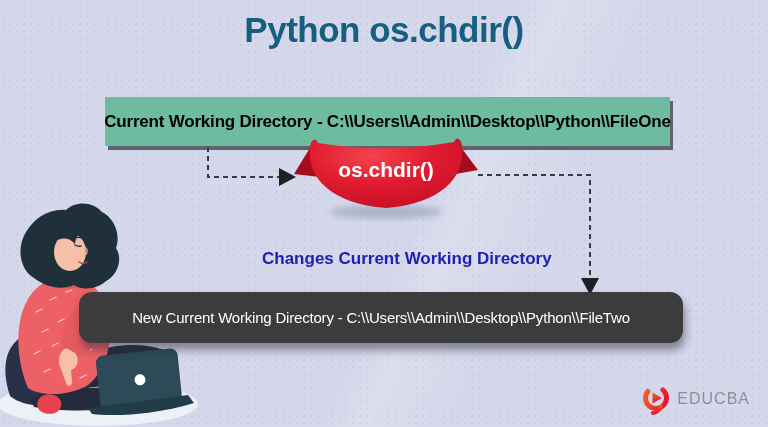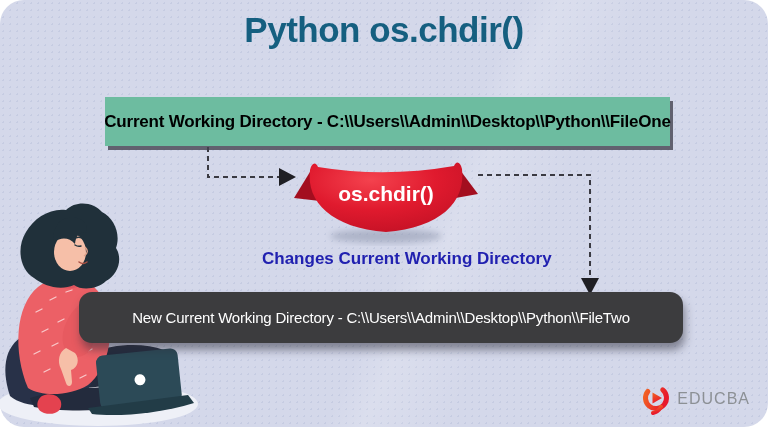--- a/index.html
+++ b/index.html
@@ -6,21 +6,20 @@
   html,body { width:768px; height:427px; overflow:hidden; }
   body { font-family:"Liberation Sans", sans-serif; }
 
   .canvas {
     position:relative; width:768px; height:427px;
     background-color:#d4d8ea;
     background-image:
       linear-gradient(115deg, rgba(255,255,255,0) 54%, rgba(255,255,255,0.16) 58%, rgba(255,255,255,0) 67%),
       radial-gradient(rgba(150,160,195,0.22) 1px, transparent 1px);
     background-size:100% 100%, 7px 7px;
-    border-radius:24px;
   }
 
   .page-title {
     position:absolute; top:10px; left:0; width:768px;
     text-align:center; font-size:35px; font-weight:bold;
     letter-spacing:-0.5px; color:#155f80;
   }
 
   .src-box {
     position:absolute; left:105px; top:97px; width:565px; height:49px;
@@ -28,21 +27,21 @@
     box-shadow:3px 4px 0 rgba(68,68,80,0.8);
     z-index:3;
   }
   .src-box span {
     color:#000000; font-size:17px; font-weight:bold; letter-spacing:-0.2px; white-space:nowrap;
   }
 
   .arrows { position:absolute; left:0; top:0; z-index:2; pointer-events:none; }
   .dash { fill:none; stroke:#3a3a42; stroke-width:2; stroke-dasharray:5 4; }
 
-  .ribbon { position:absolute; left:288px; top:154px; width:200px; height:92px; z-index:4; }
+  .ribbon { position:absolute; left:288px; top:130px; width:200px; height:92px; z-index:4; }
   .ribbon svg { display:block; width:200px; height:92px; }
   .ribbon text {
     font-family:"Liberation Sans", sans-serif; font-size:21px; font-weight:bold; fill:#ffffff;
   }
 
   .caption {
     position:absolute; left:262px; top:249px; width:280px;
     text-align:center; font-size:17px; font-weight:bold; color:#2121b0;
     z-index:3; white-space:nowrap;
   }

